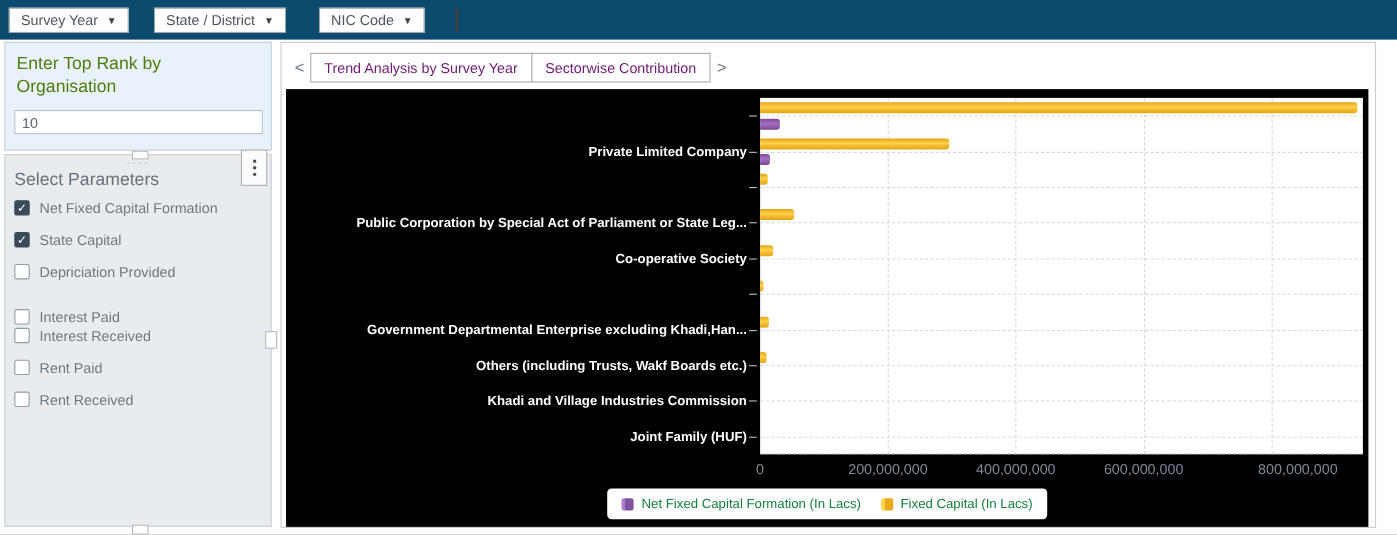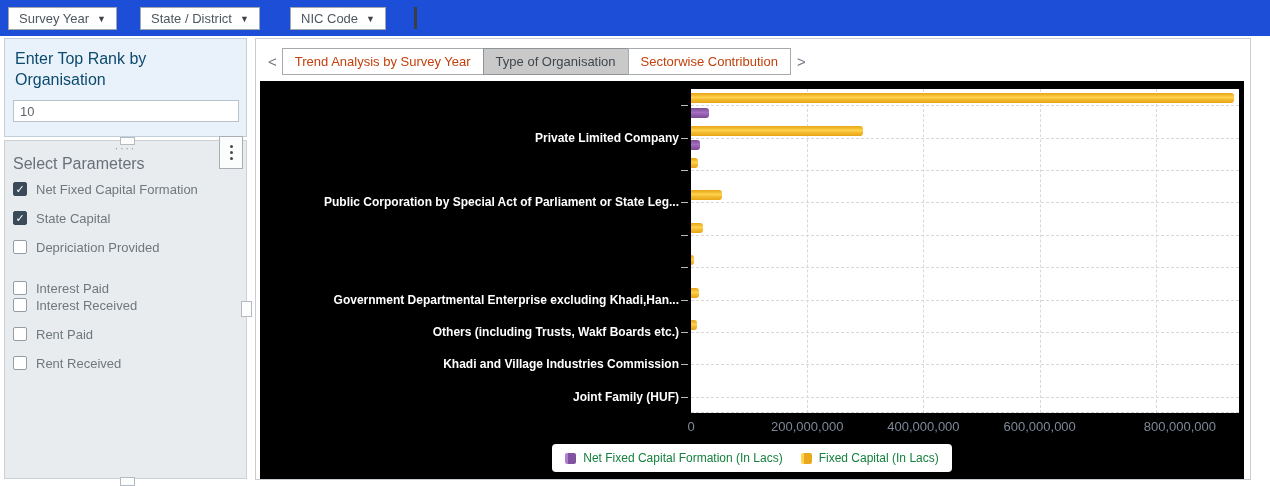--- a/index.html
+++ b/index.html
@@ -1,31 +1,31 @@
 <!DOCTYPE html>
 <html><head>
 <meta charset="utf-8">
 <style>
   * { margin:0; padding:0; box-sizing:border-box; }
   html,body { width:1270px; height:486px; background:#fff; overflow:hidden;
               font-family:"Liberation Sans", sans-serif; }
 
   
-  #topbar { position:absolute; left:0; top:0; width:1270px; height:36px; background:#1d4ed8; }
+  #topbar { position:absolute; left:0; top:0; width:1270px; height:36px; background:#0c4a6e; }
   .filter-btn { position:absolute; top:7px; height:23px; background:#fff;
     border:1px solid #a2a6aa; color:#4e565e; font-size:13px; padding:0 10px;
     display:flex; align-items:center; gap:8px; cursor:pointer; }
   .filter-caret { font-size:9px; color:#3e4449; }
   #cursor-bar { position:absolute; left:414px; top:7px; width:3px; height:22px; background:#3a3f44; }
 
   
   #rank-panel { position:absolute; left:4px; top:38px; width:243px; height:99px;
     background:#e9f2fa; border:1px solid #c3cfda; }
   #rank-title { position:absolute; left:10px; top:9px; width:214px; font-size:16px;
-    line-height:21px; color:#0c4a6e; }
+    line-height:21px; color:#4d7c0f; }
   #rank-input { position:absolute; left:8px; top:61px; width:226px; height:22px;
     border:1px solid #b9c2cb; background:#fff; font-size:13px; color:#5c666e;
     padding:0 6px; font-family:"Liberation Sans", sans-serif; }
 
   #params-panel { position:absolute; left:4px; top:140px; width:243px; height:339px;
     background:#e9ecee; border:1px solid #ccd1d5; }
   #params-notch { position:absolute; left:115px; top:-4px; width:15px; height:8px;
     background:#fdfdfd; border:1px solid #b5bbc1; }
   #params-dots { position:absolute; left:0; top:4px; width:100%; text-align:center;
     color:#8d949b; font-size:10px; letter-spacing:2px; line-height:8px; }
@@ -46,21 +46,21 @@
     background:#fdfdfd; border:1px solid #b3b9bf; }
   #side-bottom-notch { position:absolute; left:120px; top:477px; width:15px; height:9px;
     background:#fdfdfd; border:1px solid #b3b9bf; }
 
   
   #main-panel { position:absolute; left:255px; top:38px; width:996px; height:442px;
     background:#fff; border:1px solid #c8cdd2; }
   #tabbar { position:absolute; left:6px; top:9px; height:27px; display:flex; align-items:center; }
   .tab-chevron { font-size:15px; color:#6d767e; padding:0 6px; cursor:pointer; }
   .tab { height:27px; display:flex; align-items:center; padding:0 12px; font-size:13px;
-    color:#c2410c; background:#fff; border:1px solid #a6abb0; margin-left:-1px;
+    color:#701a75; background:#fff; border:1px solid #a6abb0; margin-left:-1px;
     cursor:pointer; white-space:nowrap; }
   .tab.active { background:#c9c9c9; border-color:#8f9499; color:#3f474e; }
 
   
   #chart { position:absolute; left:4px; top:42px; width:984px; height:398px; background:#000; }
   #plot { position:absolute; left:431px; top:8px; width:548px; height:324px; background:#fff; }
   .vgrid { position:absolute; top:0; bottom:0; width:0; border-left:1px dashed #d8d8d8; }
   .hgrid { position:absolute; left:0; right:0; height:0; border-top:1px dashed #d8d8d8; }
   #plot-bottom { position:absolute; left:0; right:0; bottom:0; border-top:1px dashed #cfcfcf; }
   .bar { position:absolute; height:10px; border-radius:0 3px 3px 0; }
@@ -146,21 +146,20 @@
 </div>
 
 <div id="side-resize"></div>
 <div id="side-bottom-notch"></div>
 
 <div id="main-panel">
   <div id="tabbar">
     <span class="tab-chevron">&lt;</span>
     <span id="tabs-host" style="display:flex;">
         <div class="tab">Trend Analysis by Survey Year</div>
-        <div class="tab active">Type of Organisation</div>
         <div class="tab">Sectorwise Contribution</div>
       </span>
     <span class="tab-chevron">&gt;</span>
   </div>
   <div id="chart">
       <div id="plot">
         <div class="vgrid" style="left: 116.225px;"></div>
         <div class="vgrid" style="left: 232.45px;"></div>
         <div class="vgrid" style="left: 348.674px;"></div>
         <div class="vgrid" style="left: 464.899px;"></div>
@@ -185,20 +184,21 @@
         <div class="bar fc" style="top: 166.2px; left: 0px; width: 2.90562px;"></div>
         <div class="bar fc" style="top: 198.6px; left: 0px; width: 8.13574px;"></div>
         <div class="bar fc" style="top: 231px; left: 0px; width: 5.81124px;"></div>
       </div>
       <div class="cat-tick" style="top: 24.2px;"></div>
       <div class="cat-label" style="top: 40.4px; height: 32.4px;">Private Limited Company</div>
       <div class="cat-tick" style="top: 56.6px;"></div>
       <div class="cat-tick" style="top: 89px;"></div>
       <div class="cat-label" style="top: 105.2px; height: 32.4px;">Public Corporation by Special Act of Parliament or State Leg...</div>
       <div class="cat-tick" style="top: 121.4px;"></div>
+      <div class="cat-label" style="top: 137.6px; height: 32.4px;">Co-operative Society</div>
       <div class="cat-tick" style="top: 153.8px;"></div>
       <div class="cat-tick" style="top: 186.2px;"></div>
       <div class="cat-label" style="top: 202.4px; height: 32.4px;">Government Departmental Enterprise excluding Khadi,Han...</div>
       <div class="cat-tick" style="top: 218.6px;"></div>
       <div class="cat-label" style="top: 234.8px; height: 32.4px;">Others (including Trusts, Wakf  Boards etc.)</div>
       <div class="cat-tick" style="top: 251px;"></div>
       <div class="cat-label" style="top: 267.2px; height: 32.4px;">Khadi and Village Industries Commission</div>
       <div class="cat-tick" style="top: 283.4px;"></div>
       <div class="cat-label" style="top: 299.6px; height: 32.4px;">Joint Family (HUF)</div>
       <div class="cat-tick" style="top: 315.8px;"></div>

